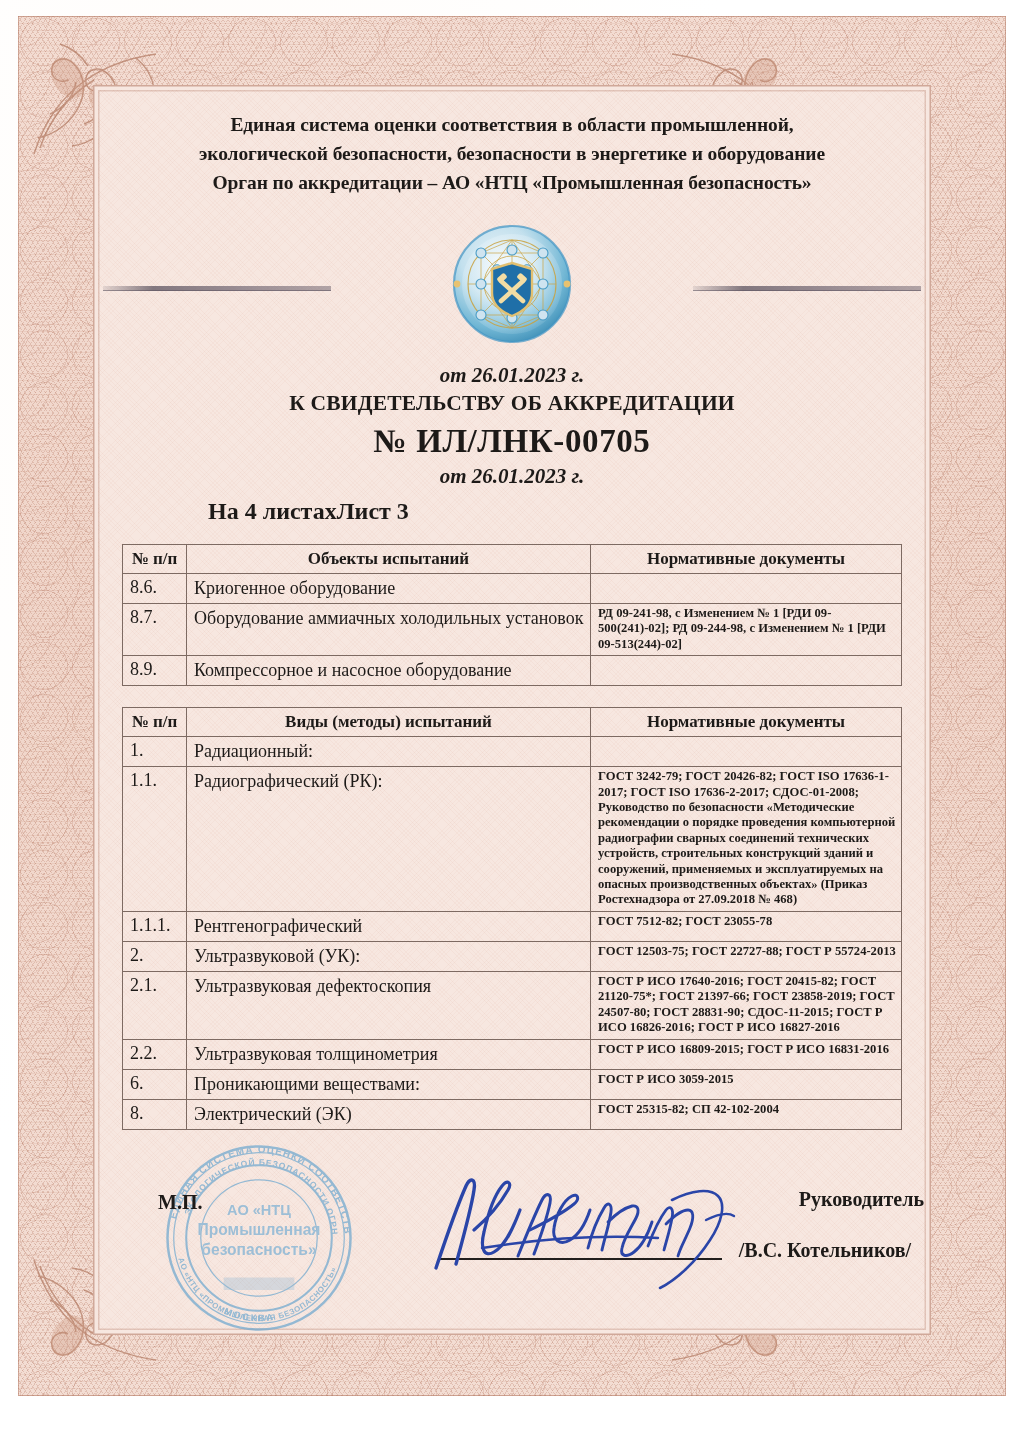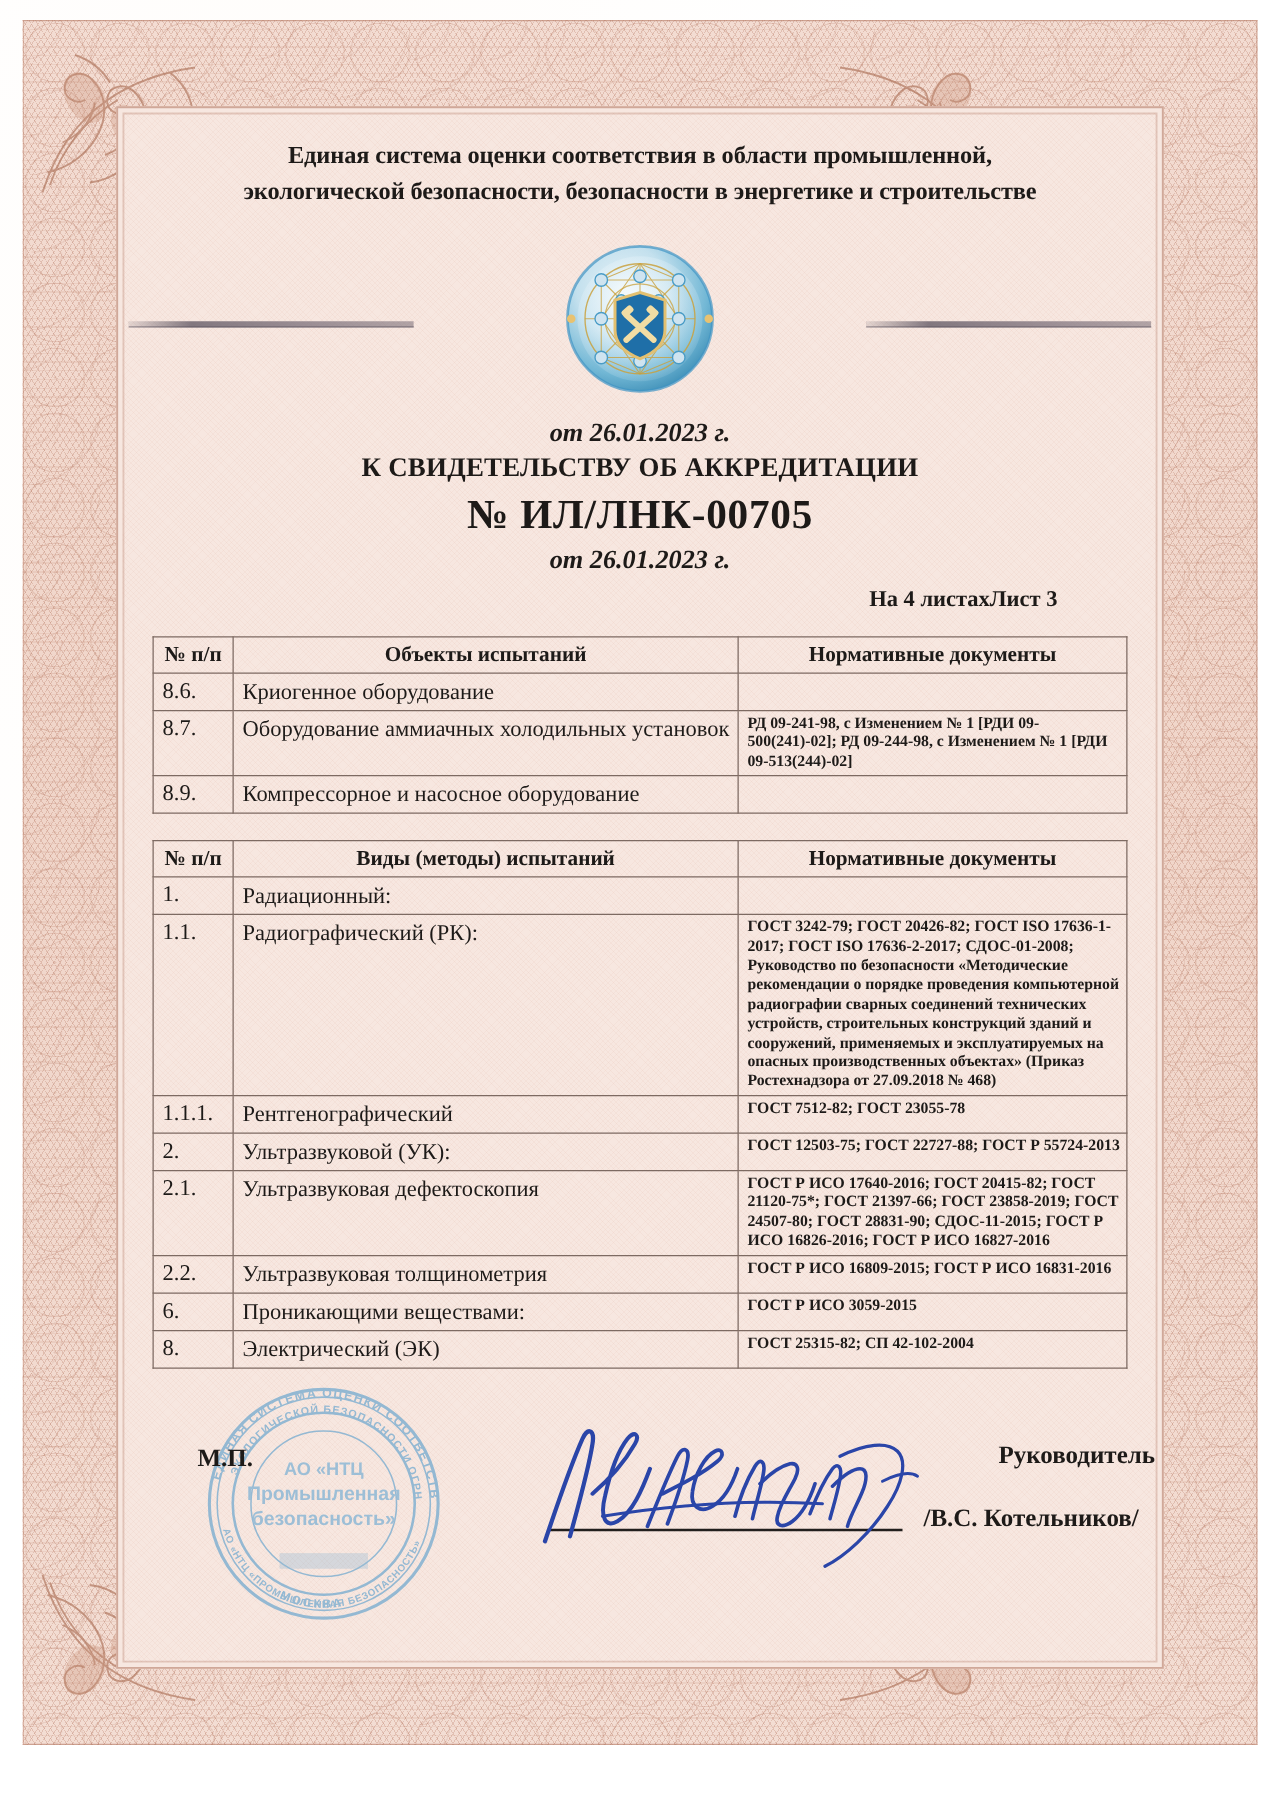--- a/index.html
+++ b/index.html
@@ -173,23 +173,23 @@
   .title-number {
     font-weight: bold;
     font-size: 33px;
     letter-spacing: .6px;
     line-height: 42px;
     margin-top: 2px;
   }
 
   .sheets-row {
     display: flex;
-    justify-content: flex-end;
-    font-weight: bold;
-    font-size: 18px;
+    justify-content: flex-start;
+    font-weight: bold;
+    font-size: 24px;
     margin-top: 8px;
     padding: 0 78px 0 108px;
   }
 
   
   table.cert {
     width: 779px;
     margin: 0 auto;
     border-collapse: collapse;
     table-layout: fixed;
@@ -336,21 +336,22 @@
       <ellipse cx="84" cy="84" rx="13" ry="20" transform="rotate(-32 84 84)"></ellipse>
     </g>
   </svg>
 
   <div class="inner-paper"></div>
 
   <div class="content">
 
     <div class="org-header">
       <div>Единая система оценки соответствия в области промышленной,</div>
-      <div>экологической безопасности, безопасности в энергетике и строительстве</div>
+      <div>экологической безопасности, безопасности в энергетике и оборудование</div>
+      <div>Орган по аккредитации – АО «НТЦ «Промышленная безопасность»</div>
     </div>
 
     <div class="emblem-row">
       <div class="rule left"></div>
       <div class="rule right"></div>
 
       <svg class="emblem" viewBox="0 0 150 150">
         <defs>
           <radialGradient id="sphereGrad" cx="38%" cy="30%" r="75%">
             <stop offset="0%" stop-color="#e8f4fa"></stop>

